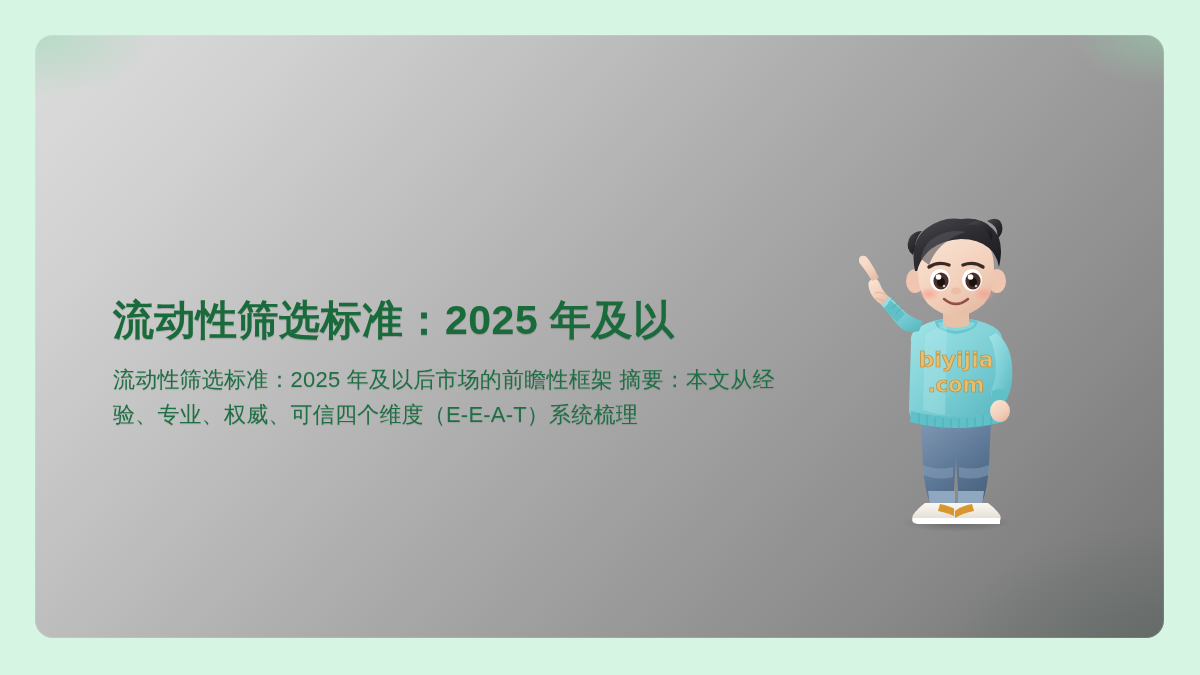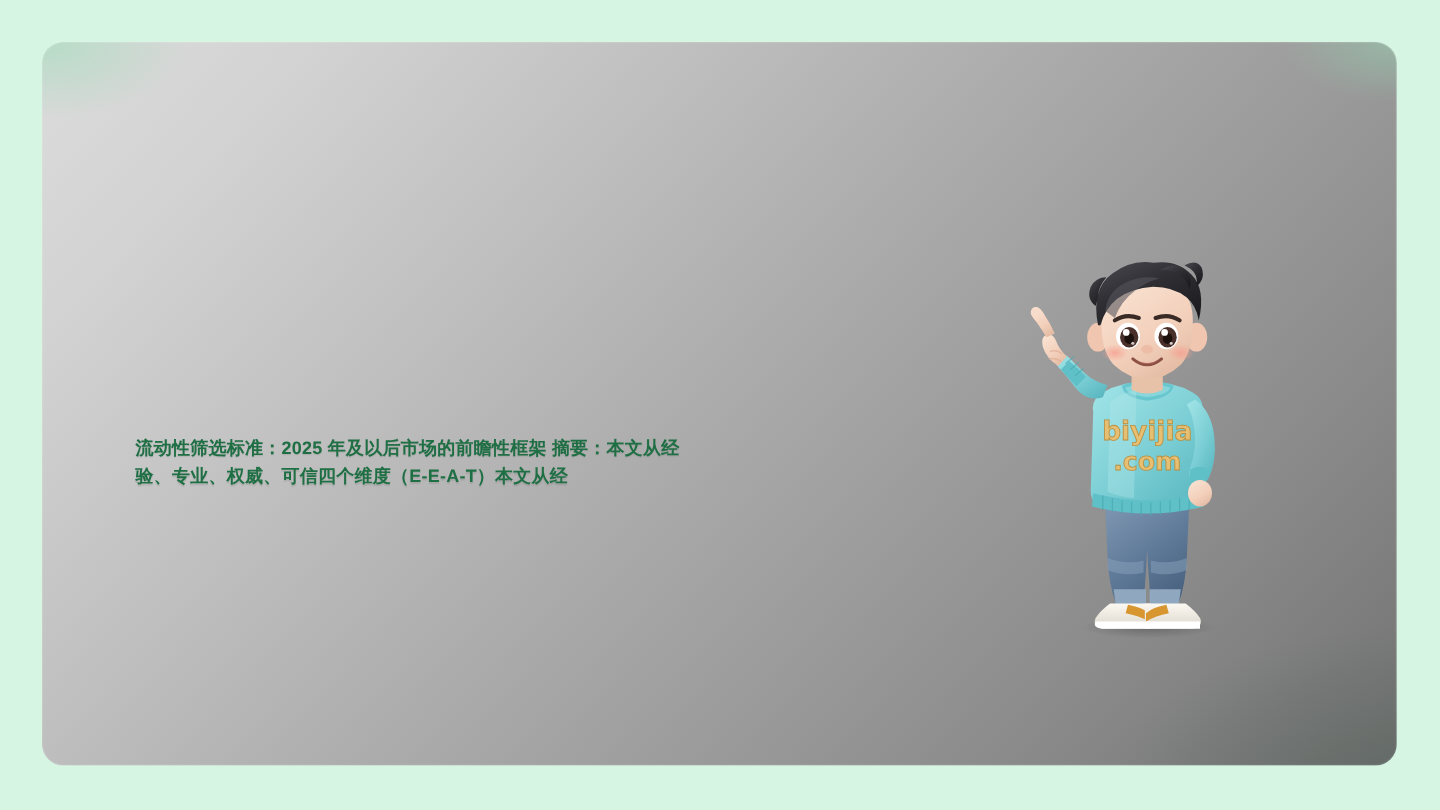--- a/index.html
+++ b/index.html
@@ -28,43 +28,43 @@
   }
 
   
   #textblock{position:absolute;left:78px;top:258px;width:690px;z-index:5;}
   #title{
     font-size:41px;line-height:1.33;font-weight:700;color:#1a6b3c;
     letter-spacing:.5px;margin:0 0 14px 0;
     text-shadow:0 1px 1px rgba(0,0,0,.18);
   }
   #subtitle{
-    font-size:15px;line-height:1.62;font-weight:700;color:#1f6f44;
+    font-size:22px;line-height:1.62;font-weight:400;color:#1f6f44;
     margin:0;letter-spacing:.2px;
     text-shadow:0 1px 1px rgba(0,0,0,.10);
   }
 
   
   #character{position:absolute;left:804px;top:180px;width:230px;height:320px;z-index:6;}
   #character svg{display:block;width:230px;height:320px;}
 </style>
 </head>
 <body>
 
 <div id="stage">
 
   <div id="card">
 
     <div id="textblock">
       <h1 id="title">
-        <br>
+        <span>流动性筛选标准：2025 年及以</span><br>
       </h1>
       <p id="subtitle">
         <span>流动性筛选标准：2025 年及以后市场的前瞻性框架 摘要：本文从经</span><br>
-        <span>验、专业、权威、可信四个维度（E-E-A-T）本文从经</span>
+        <span>验、专业、权威、可信四个维度（E-E-A-T）系统梳理</span>
       </p>
     </div>
 
     <div id="character">
       <svg viewBox="0 0 230 320" xmlns="http://www.w3.org/2000/svg" aria-hidden="true">
         <defs>
           <linearGradient id="hairG" x1="0" y1="0" x2="0.7" y2="1">
             <stop offset="0%" stop-color="#4a4a50"></stop>
             <stop offset="45%" stop-color="#2f2f34"></stop>
             <stop offset="100%" stop-color="#1c1c20"></stop>

